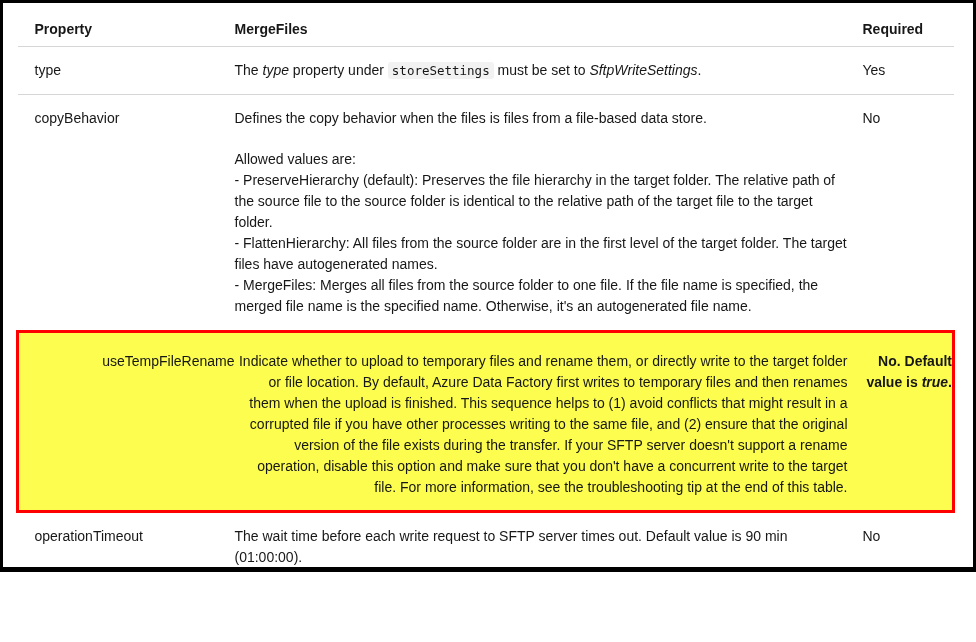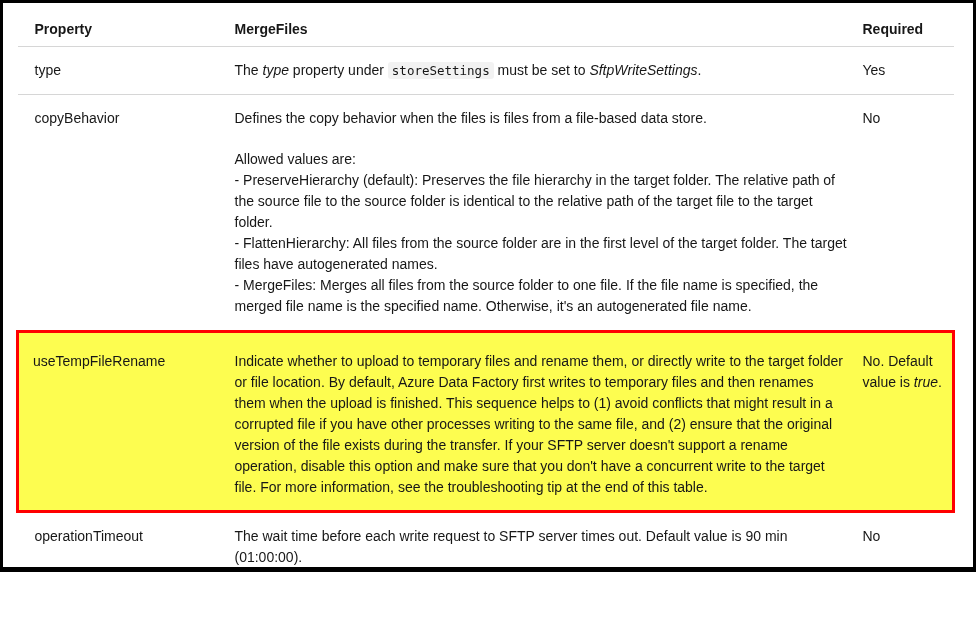--- a/index.html
+++ b/index.html
@@ -60,27 +60,29 @@
     border-radius: 3px;
     white-space: nowrap;
   }
 
   tr.highlight td {
     background: var(--hl-bg, #fdfd50);
     border-top: 3px solid var(--hl-border, #ff0000);
     border-bottom: 3px solid var(--hl-border, #ff0000);
     padding-top: 18px;
     padding-bottom: 12px;
+    text-align: right;
   }
   tr.highlight td:first-child {
     border-left: 3px solid var(--hl-border, #ff0000);
     padding-left: 14px;
   }
   tr.highlight td:last-child {
     border-right: 3px solid var(--hl-border, #ff0000);
+    font-weight: bold;
   }
 </style>
 </head>
 <body>
 
 <div class="page">
   <table>
     <colgroup>
       <col class="c1">
       <col class="c2">

